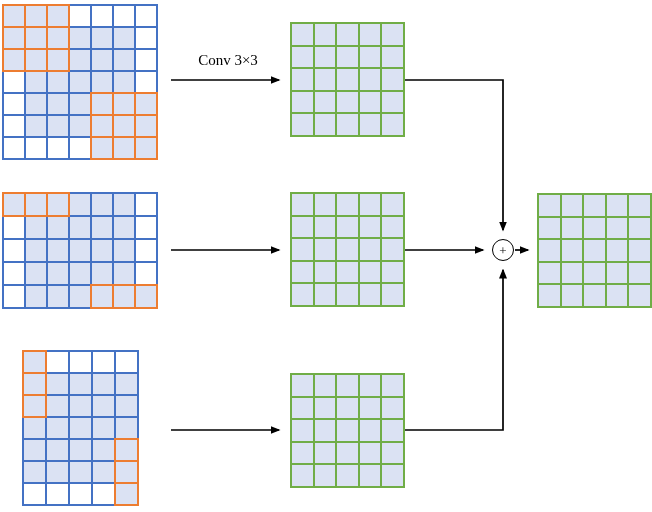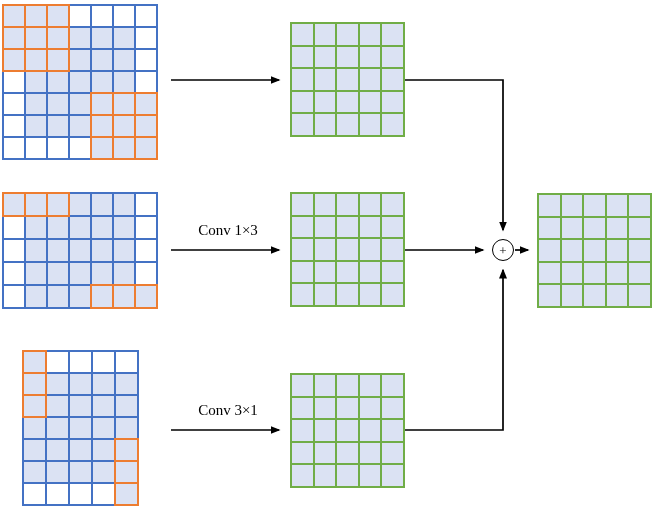--- a/index.html
+++ b/index.html
@@ -275,19 +275,18 @@
     </defs>
     <line x1="171" y1="80" x2="279" y2="80" stroke="#000000" stroke-width="1.7" marker-end="url(#ah)"></line>
     <line x1="171" y1="250" x2="279" y2="250" stroke="#000000" stroke-width="1.7" marker-end="url(#ah)"></line>
     <line x1="171" y1="430" x2="279" y2="430" stroke="#000000" stroke-width="1.7" marker-end="url(#ah)"></line>
     <path d="M404,80 H503 V230" fill="none" stroke="#000000" stroke-width="1.7" marker-end="url(#ah)"></path>
     <line x1="404" y1="250" x2="483" y2="250" stroke="#000000" stroke-width="1.7" marker-end="url(#ah)"></line>
     <path d="M404,430 H503 V270" fill="none" stroke="#000000" stroke-width="1.7" marker-end="url(#ah)"></path>
     <line x1="515" y1="250" x2="528" y2="250" stroke="#000000" stroke-width="1.7" marker-end="url(#ah)"></line>
   </svg>
 
-  <div class="conv-label" style="left:169px; top:222px;">Conv 1×3</div>
-  <div class="conv-label" style="left:169px; top:402px;">Conv 3×1</div>
+  <div class="conv-label" style="left:169px; top:52px;">Conv 3×3</div>
 
   <div class="sum-node">+</div>
 
 
 </div>
 
 </body></html>

